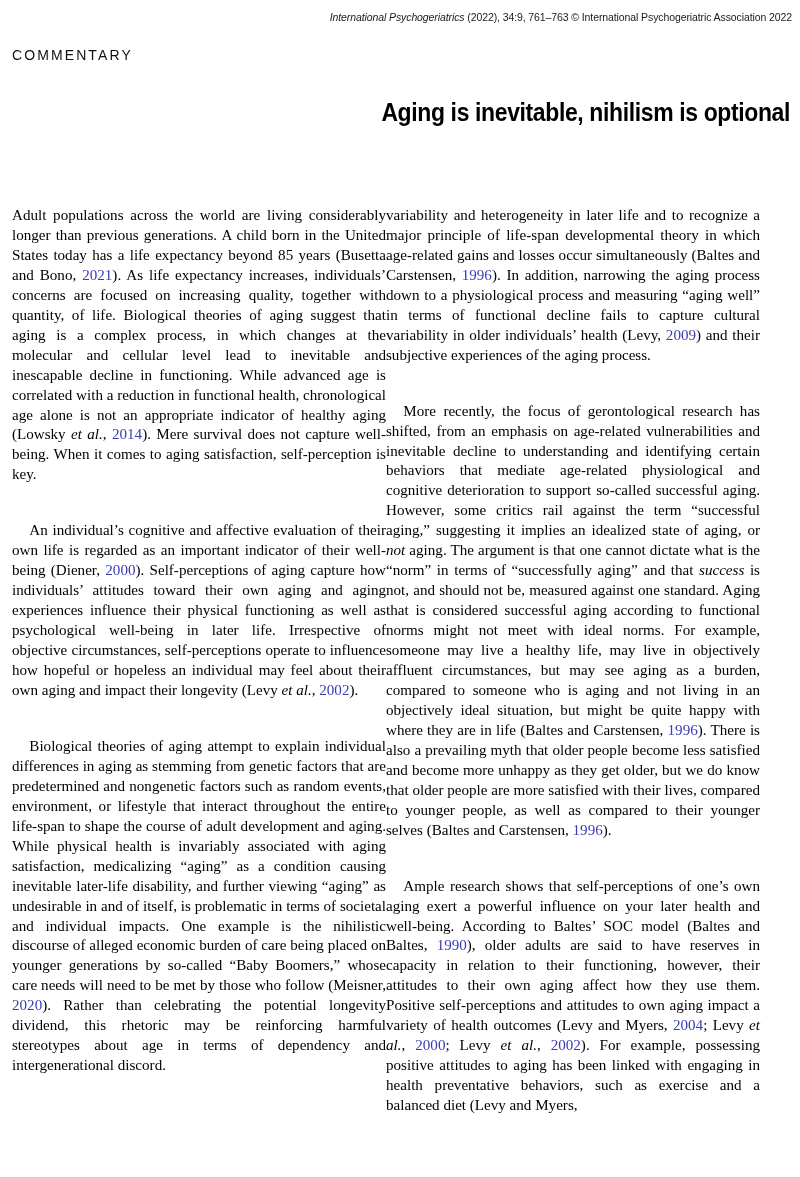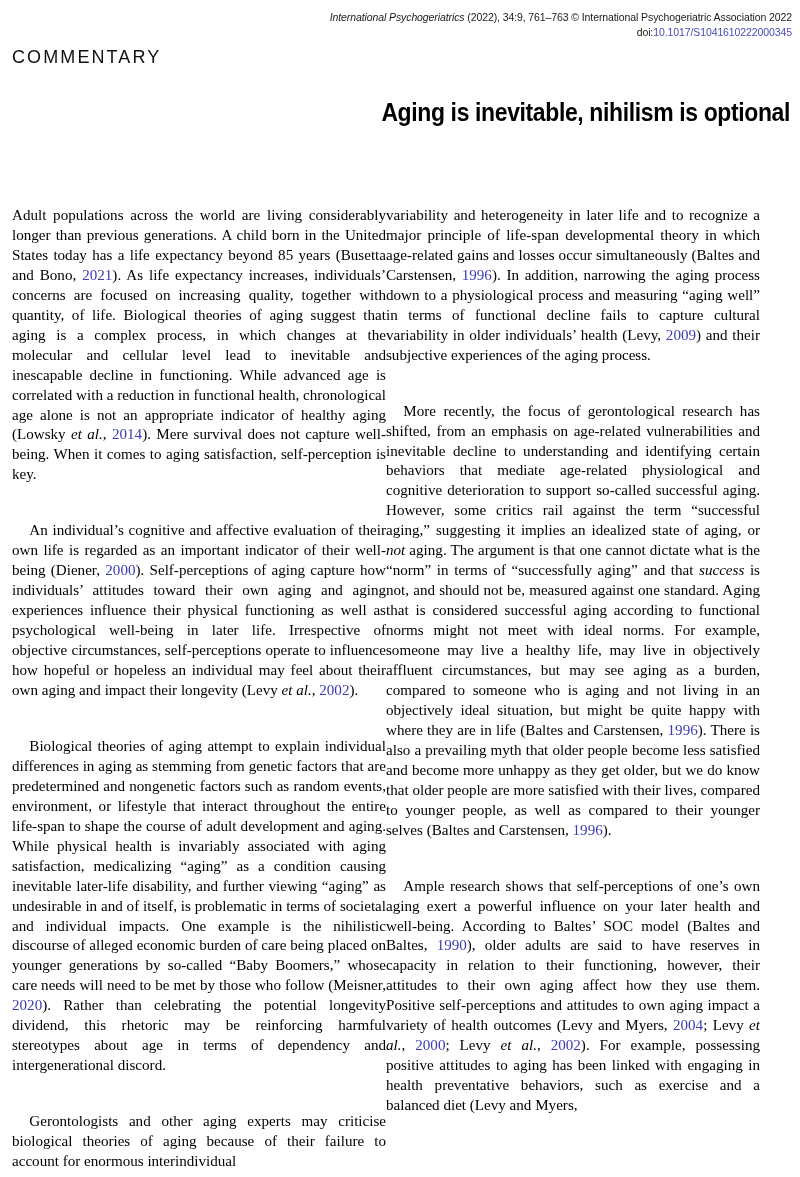--- a/index.html
+++ b/index.html
@@ -53,21 +53,21 @@
     letter-spacing: -0.1px;
   }
   .doi-value { color: #4a4ab8; }
 
   
   .article-type {
     position: absolute;
     top: 47px;
     left: 12px;
     font-family: "Liberation Sans", "DejaVu Sans", sans-serif;
-    font-size: 18px;
+    font-size: 14px;
     font-weight: 400;
     letter-spacing: 2.1px;
     color: #111111;
   }
 
   
   .article-title {
     position: absolute;
     top: 80px;
     left: 0;
@@ -117,34 +117,30 @@
 </style>
 </head>
 <body>
 
 <div class="page">
 
   <div class="masthead">
     <span class="journal">International Psychogeriatrics</span><span> (2022), 34:9, 761–763 © International Psychogeriatric Association 2022</span>
   </div>
 
-  <div class="doi-line">
-    <span>doi:</span><a class="doi-value" href="#" style="text-decoration:none;">10.1017/S1041610222000345</a>
-  </div>
 
   <div class="article-type">COMMENTARY</div>
 
   <h1 class="article-title">Aging is inevitable, nihilism is optional</h1>
 
   <div class="columns">
     <div class="col" id="left-col">
         <p><span>Adult populations across the world are living considerably longer than previous generations. A child born in the United States today has a life expectancy beyond 85 years (Busetta and Bono, </span><a class="cite" href="#" style="text-decoration: none;">2021</a><span>). As life expectancy increases, individuals’ concerns are focused on increasing quality, together with quantity, of life. Biological theories of aging suggest that aging is a complex process, in which changes at the molecular and cellular level lead to inevitable and inescapable decline in functioning. While advanced age is correlated with a reduction in functional health, chronological age alone is not an appropriate indicator of healthy aging (Lowsky </span><em class="it">et al.</em><span>, </span><a class="cite" href="#" style="text-decoration: none;">2014</a><span>). Mere survival does not capture well-being. When it comes to aging satisfaction, self-perception is key.</span></p>
         <p><span>An individual’s cognitive and affective evaluation of their own life is regarded as an important indicator of their well-being (Diener, </span><a class="cite" href="#" style="text-decoration: none;">2000</a><span>). Self-perceptions of aging capture how individuals’ attitudes toward their own aging and aging experiences influence their physical functioning as well as psychological well-being in later life. Irrespective of objective circumstances, self-perceptions operate to influence how hopeful or hopeless an individual may feel about their own aging and impact their longevity (Levy </span><em class="it">et al.</em><span>, </span><a class="cite" href="#" style="text-decoration: none;">2002</a><span>).</span></p>
         <p><span>Biological theories of aging attempt to explain individual differences in aging as stemming from genetic factors that are predetermined and nongenetic factors such as random events, environment, or lifestyle that interact throughout the entire life-span to shape the course of adult development and aging. While physical health is invariably associated with aging satisfaction, medicalizing “aging” as a condition causing inevitable later-life disability, and further viewing “aging” as undesirable in and of itself, is problematic in terms of societal and individual impacts. One example is the nihilistic discourse of alleged economic burden of care being placed on younger generations by so-called “Baby Boomers,” whose care needs will need to be met by those who follow (Meisner, </span><a class="cite" href="#" style="text-decoration: none;">2020</a><span>). Rather than celebrating the potential longevity dividend, this rhetoric may be reinforcing harmful stereotypes about age in terms of dependency and intergenerational discord.</span></p>
-        <p><span>Gerontologists and other aging experts may criticise biological theories of aging because of their failure to account for enormous interindividual</span></p>
       </div>
     <div class="col" id="right-col">
         <p><span>variability and heterogeneity in later life and to recognize a major principle of life-span developmental theory in which age-related gains and losses occur simultaneously (Baltes and Carstensen, </span><a class="cite" href="#" style="text-decoration: none;">1996</a><span>). In addition, narrowing the aging process down to a physiological process and measuring “aging well” in terms of functional decline fails to capture cultural variability in older individuals’ health (Levy, </span><a class="cite" href="#" style="text-decoration: none;">2009</a><span>) and their subjective experiences of the aging process.</span></p>
         <p><span>More recently, the focus of gerontological research has shifted, from an emphasis on age-related vulnerabilities and inevitable decline to understanding and identifying certain behaviors that mediate age-related physiological and cognitive deterioration to support so-called successful aging. However, some critics rail against the term “successful aging,” suggesting it implies an idealized state of aging, or </span><em class="it">not</em><span> aging. The argument is that one cannot dictate what is the “norm” in terms of “successfully aging” and that </span><em class="it">success</em><span> is not, and should not be, measured against one standard. Aging that is considered successful aging according to functional norms might not meet with ideal norms. For example, someone may live a healthy life, may live in objectively affluent circumstances, but may see aging as a burden, compared to someone who is aging and not living in an objectively ideal situation, but might be quite happy with where they are in life (Baltes and Carstensen, </span><a class="cite" href="#" style="text-decoration: none;">1996</a><span>). There is also a prevailing myth that older people become less satisfied and become more unhappy as they get older, but we do know that older people are more satisfied with their lives, compared to younger people, as well as compared to their younger selves (Baltes and Carstensen, </span><a class="cite" href="#" style="text-decoration: none;">1996</a><span>).</span></p>
         <p><span>Ample research shows that self-perceptions of one’s own aging exert a powerful influence on your later health and well-being. According to Baltes’ SOC model (Baltes and Baltes, </span><a class="cite" href="#" style="text-decoration: none;">1990</a><span>), older adults are said to have reserves in capacity in relation to their functioning, however, their attitudes to their own aging affect how they use them. Positive self-perceptions and attitudes to own aging impact a variety of health outcomes (Levy and Myers, </span><a class="cite" href="#" style="text-decoration: none;">2004</a><span>; Levy </span><em class="it">et al.</em><span>, </span><a class="cite" href="#" style="text-decoration: none;">2000</a><span>; Levy </span><em class="it">et al.</em><span>, </span><a class="cite" href="#" style="text-decoration: none;">2002</a><span>). For example, possessing positive attitudes to aging has been linked with engaging in health preventative behaviors, such as exercise and a balanced diet (Levy and Myers,</span></p>
       </div>
   </div>
 
 </div>
 

